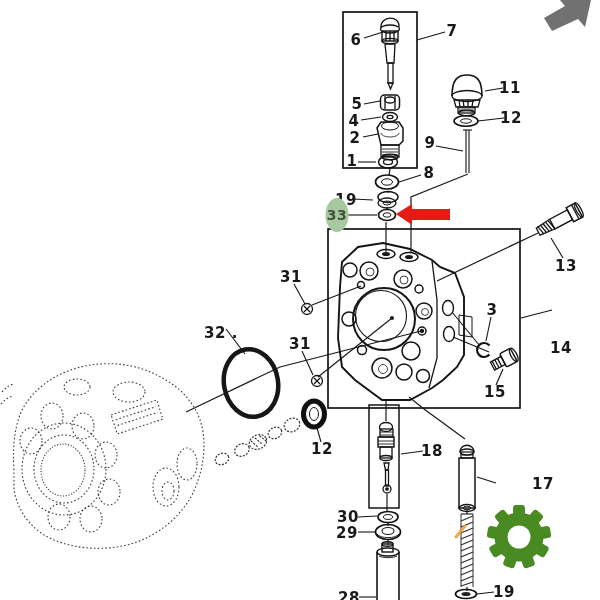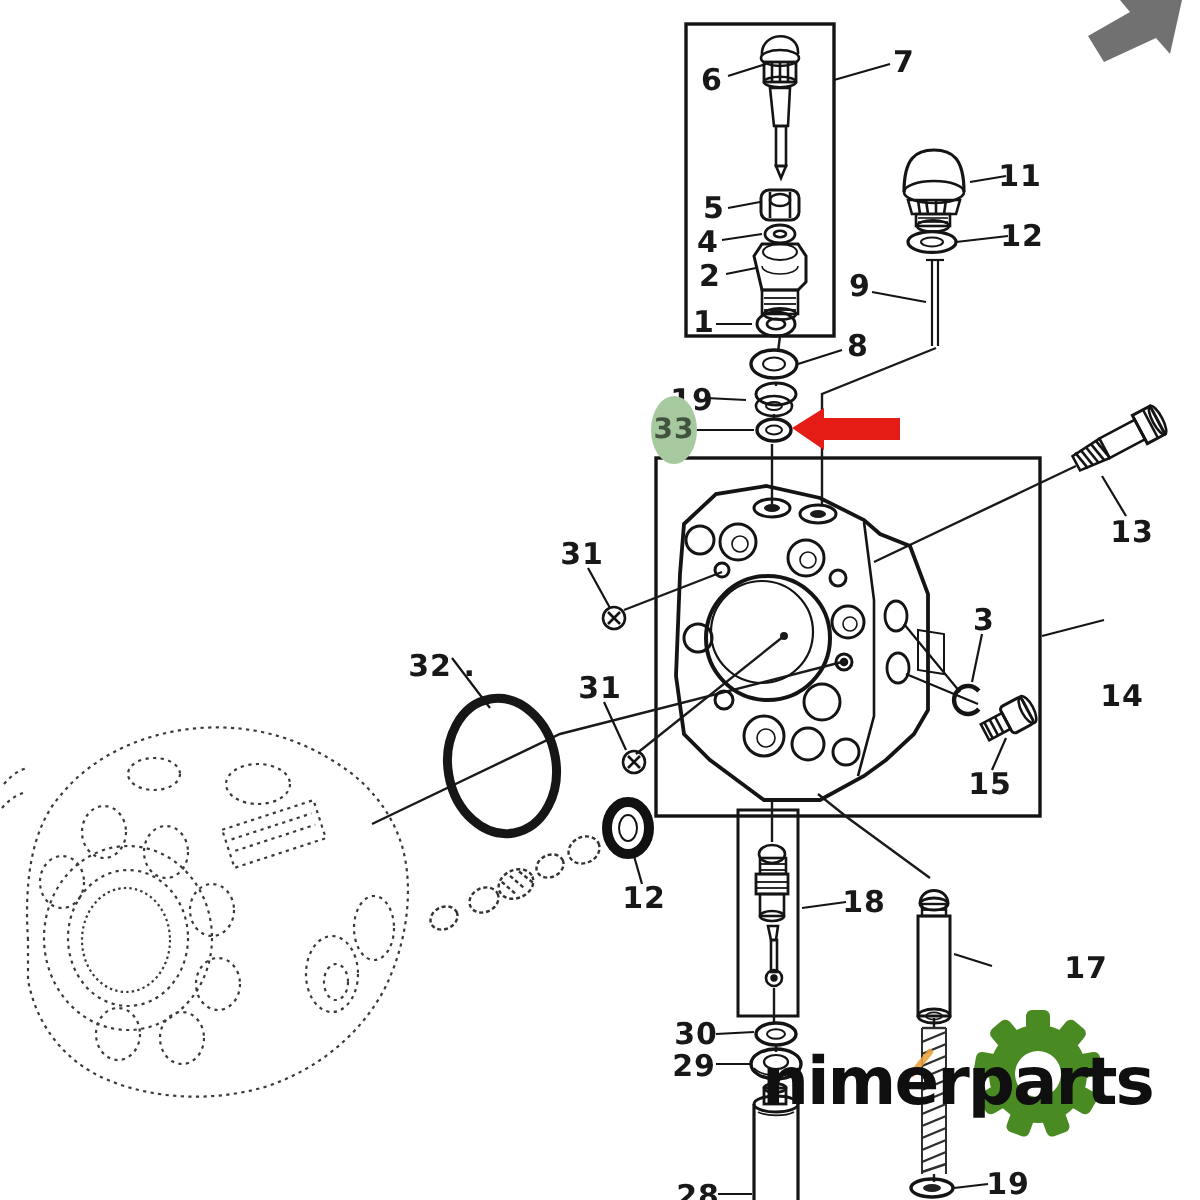--- a/index.html
+++ b/index.html
@@ -362,15 +362,14 @@
       <div class="callout" style="left: 300px; top: 344px;">31</div>
       <div class="callout" style="left: 322px; top: 449px;">12</div>
       <div class="callout" style="left: 432px; top: 451px;">18</div>
       <div class="callout" style="left: 503px; top: 484px; margin-left: 40px;">17</div>
       <div class="callout" style="left: 348px; top: 517px;">30</div>
       <div class="callout" style="left: 347px; top: 533px;">29</div>
       <div class="callout" style="left: 349px; top: 598px;">28</div>
       <div class="callout" style="left: 504px; top: 592px;">19</div>
     </div>
 
-<div id="wordmark">nimerparts</div>
 
 </div>
 
 </body></html>

